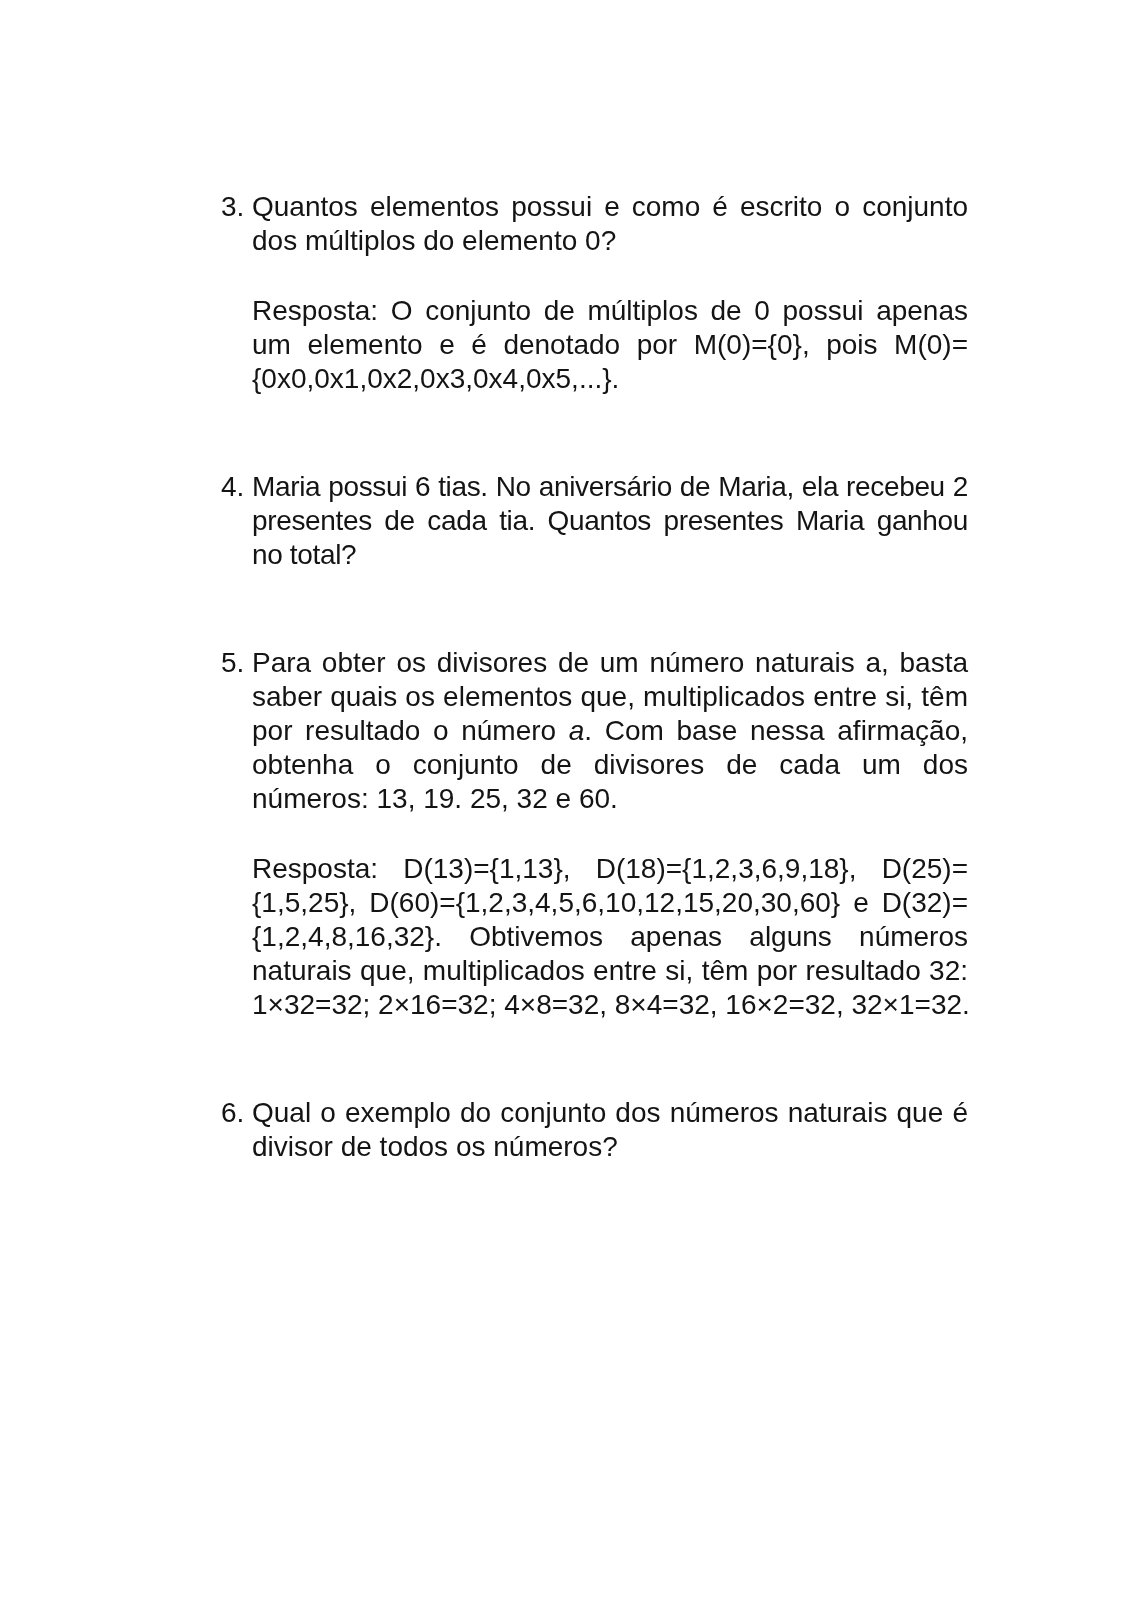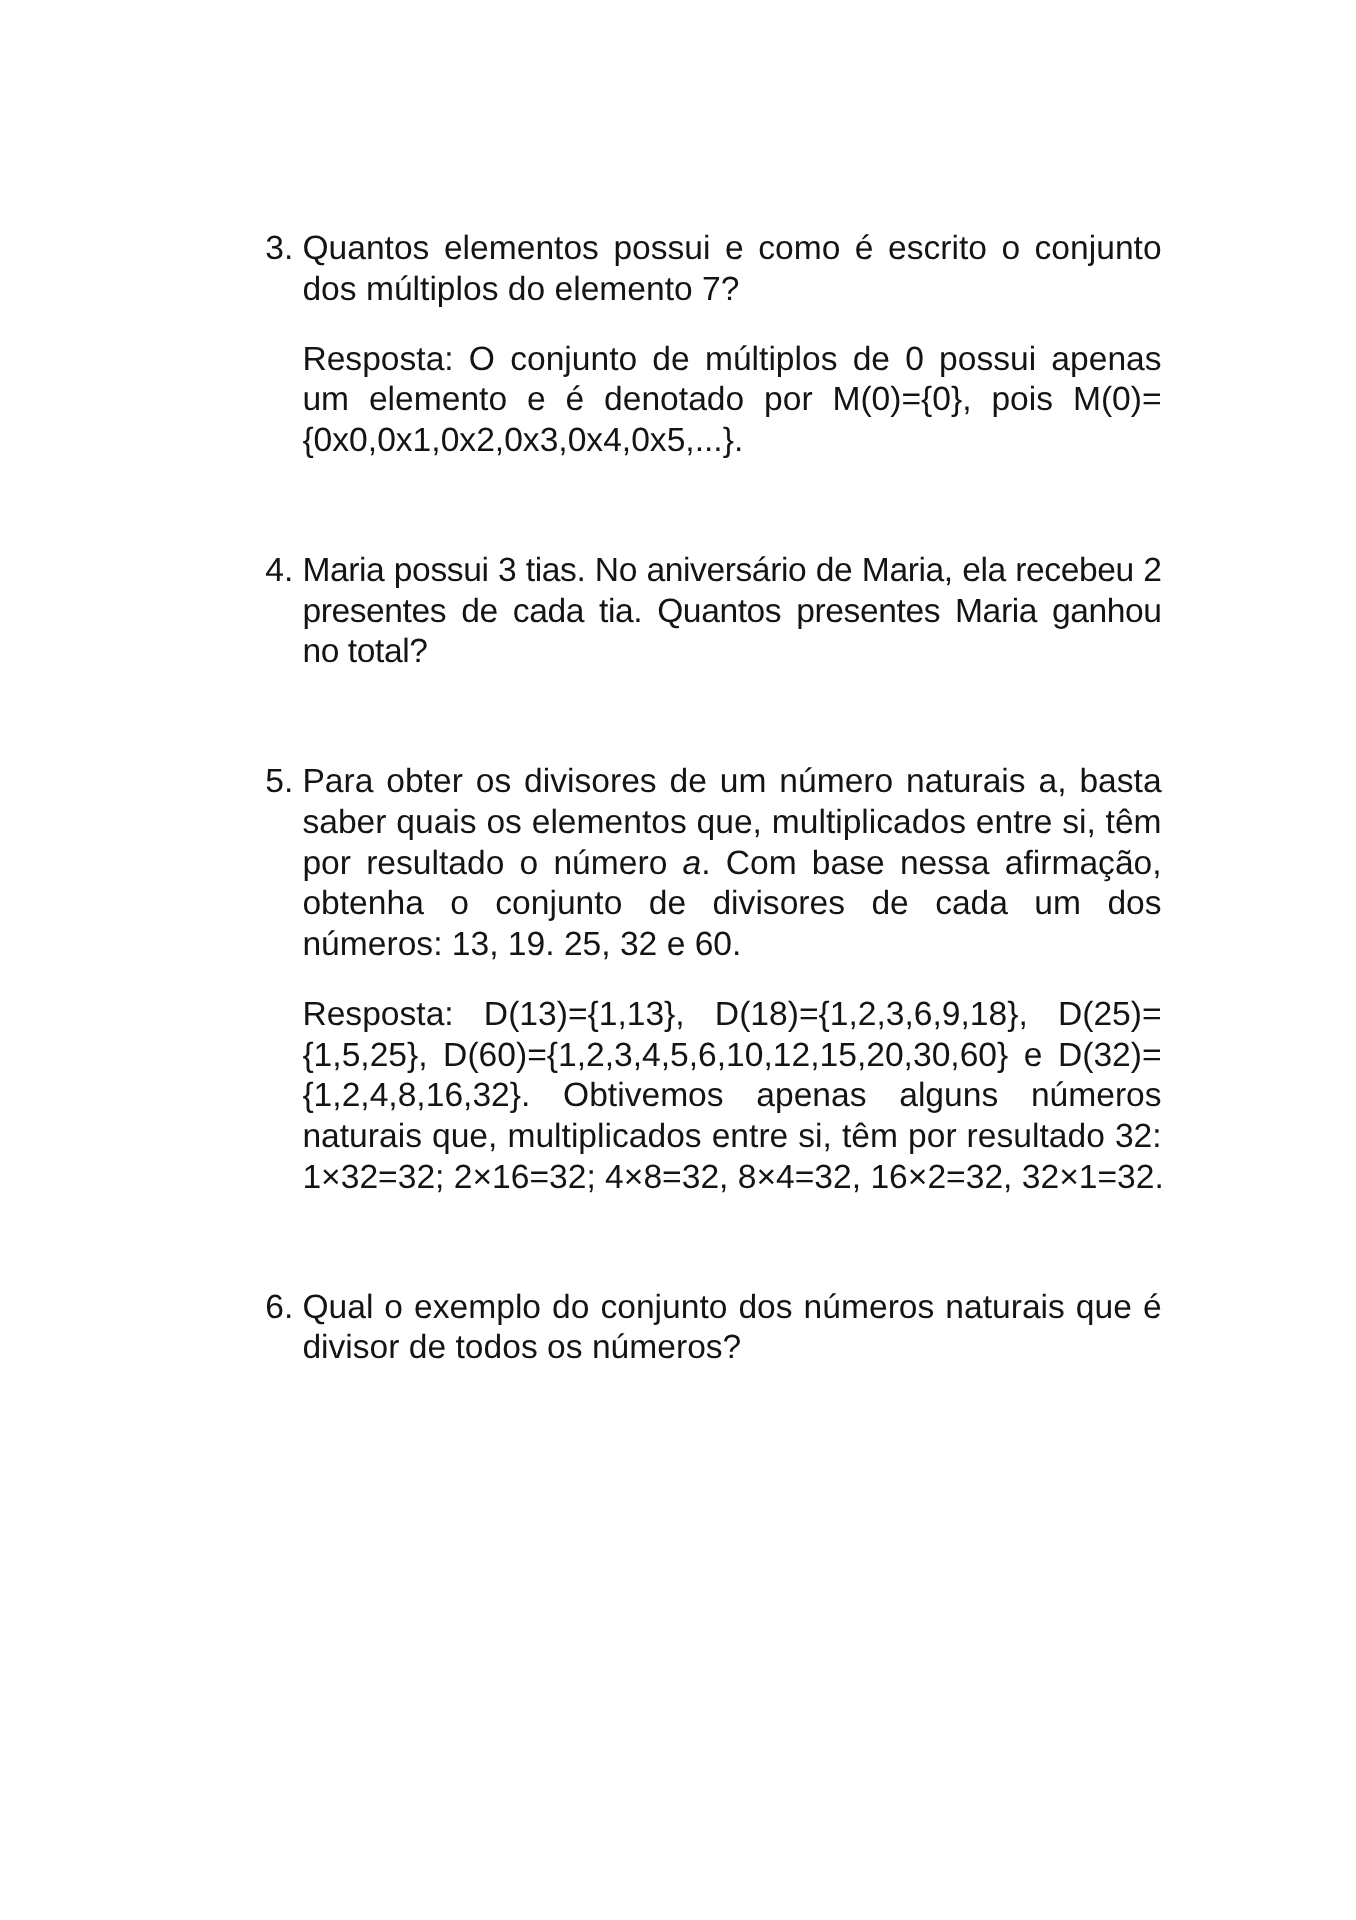--- a/index.html
+++ b/index.html
@@ -38,42 +38,42 @@
     grid-column: 2;
     grid-row: 1;
     font-size: 28px;
     line-height: 34px;
     text-align: justify;
   }
   .q-text.tight { letter-spacing: -0.35px; }
   .answer {
     grid-column: 2;
     grid-row: 2;
-    margin-top: 24px;
+    margin-top: 36px;
     font-size: 28px;
     line-height: 34px;
     text-align: justify;
   }
   em.var { font-style: italic; }
 </style>
 </head>
 <body>
 
 <div class="page">
   <div class="content">
 
     <section class="qa-item">
       <span class="q-num">3.</span>
-      <p class="q-text">Quantos elementos possui e como é escrito o conjunto dos múltiplos do elemento 7?</p>
+      <p class="q-text">Quantos elementos possui e como é escrito o conjunto dos múltiplos do elemento 0?</p>
       <p class="answer">Resposta: O conjunto de múltiplos de 0 possui apenas um elemento e é denotado por M(0)={0}, pois M(0)={0x0,0x1,0x2,0x3,0x4,0x5,...}.</p>
     </section>
 
     <section class="qa-item">
       <span class="q-num">4.</span>
-      <p class="q-text tight">Maria possui 3 tias. No aniversário de Maria, ela recebeu 2 presentes de cada tia. Quantos presentes Maria ganhou no total?</p>
+      <p class="q-text tight">Maria possui 6 tias. No aniversário de Maria, ela recebeu 2 presentes de cada tia. Quantos presentes Maria ganhou no total?</p>
     </section>
 
     <section class="qa-item">
       <span class="q-num">5.</span>
       <p class="q-text"><span>Para obter os divisores de um número naturais a, basta saber quais os elementos que, multiplicados entre si, têm por resultado o número </span><em class="var">a</em><span>. Com base nessa afirmação, obtenha o conjunto de divisores de cada um dos números: 13, 19. 25, 32 e 60.</span></p>
       <p class="answer">Resposta: D(13)={1,13}, D(18)={1,2,3,6,9,18}, D(25)={1,5,25}, D(60)={1,2,3,4,5,6,10,12,15,20,30,60} e D(32)={1,2,4,8,16,32}. Obtivemos apenas alguns números naturais que, multiplicados entre si, têm por resultado 32: 1×32=32;&nbsp;2×16=32;&nbsp;4×8=32,&nbsp;8×4=32,&nbsp;16×2=32,&nbsp;32×1=32.</p>
     </section>
 
     <section class="qa-item">
       <span class="q-num">6.</span>

